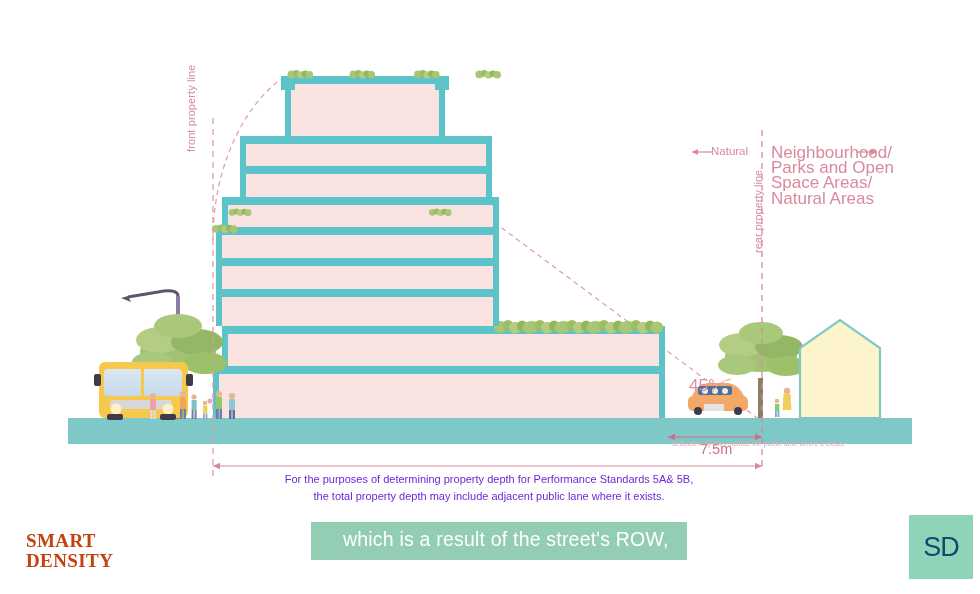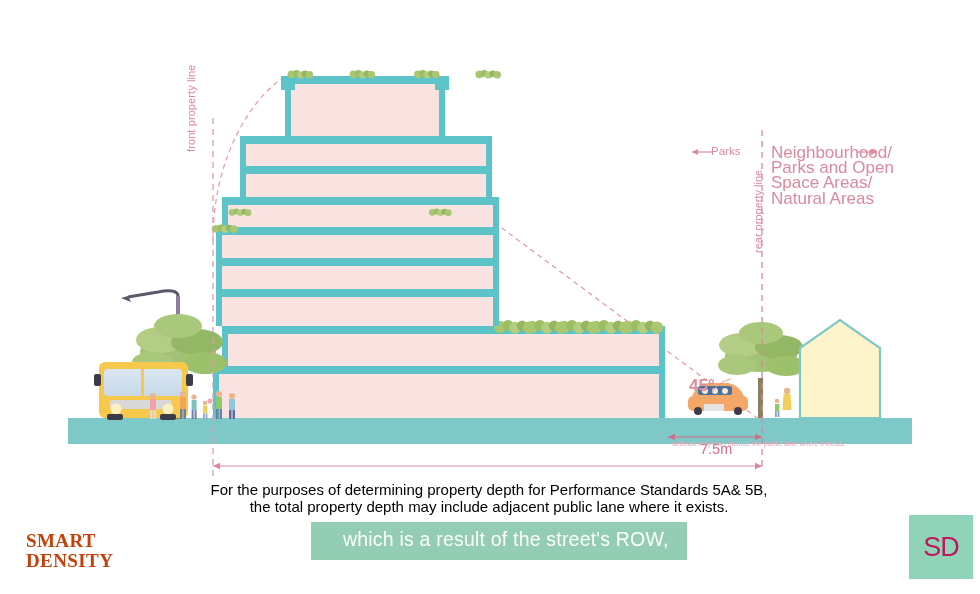--- a/index.html
+++ b/index.html
@@ -68,21 +68,20 @@
     font-size: 17px;
     line-height: 15.2px;
   }
 
   
   #angle-label {
     left: 689px;
     top: 376px;
     font-size: 17px;
     color: #dd8fa0;
-    font-weight: bold;
   }
   #dim-75-label {
     left: 700px;
     top: 425px;
     font-size: 14.5px;
     color: #cf6f86;
     margin-top: 16px;
   }
   #setback-note {
     left: 672px;
@@ -92,25 +91,24 @@
     line-height: 8.6px;
     text-align: center;
     color: #e3a8b6;
   }
 
   
   #depth-note {
     left: 210px;
     top: 471px;
     width: 558px;
-    font-size: 15px;
+    font-size: 11px;
     line-height: 17px;
     text-align: center;
-    color: #000000;
-    margin-top: 10px;
+    color: #6d28d9;
   }
 
   
   #subtitle-bar {
     position: absolute;
     left: 311px;
     top: 522px;
     padding: 6px 18px 9px 32px;
     background: #92cdb4;
     color: #ffffff;
@@ -134,21 +132,21 @@
     margin-top: 13px;
   }
   #brand-logo .line2 { display:block; }
   #brand-badge {
     position: absolute;
     left: 909px;
     top: 515px;
     width: 64px;
     height: 64px;
     background: #8fd4b8;
-    color: #be185d;
+    color: #0c4a6e;
     font-size: 27px;
     font-family: "Liberation Sans", sans-serif;
     display: flex;
     align-items: center;
     justify-content: center;
     letter-spacing: -1px;
   }
 </style>
 </head>
 <body>
@@ -416,21 +414,21 @@
       <path d="M 213,466 l 7,-3.2 l 0,6.4 z" fill="#d9899b" stroke="none"></path>
       <path d="M 762,466 l -7,-3.2 l 0,6.4 z" fill="#d9899b" stroke="none"></path>
     </g>
 
   </svg>
 
   <div class="txt" id="front-property-line-label">front property line</div>
 
   <div class="txt" id="rear-property-line-label">rear property line</div>
 
-  <div class="txt" id="avenue-label">Parks</div>
+  <div class="txt" id="avenue-label">Natural</div>
 
   <div class="txt" id="neighbourhood-label">Neighbourhood/
 Parks and Open
 Space Areas/
 Natural Areas</div>
 
   <div class="txt" id="angle-label">45°</div>
 
   <div class="txt" id="dim-75-label">7.5m</div>
 

